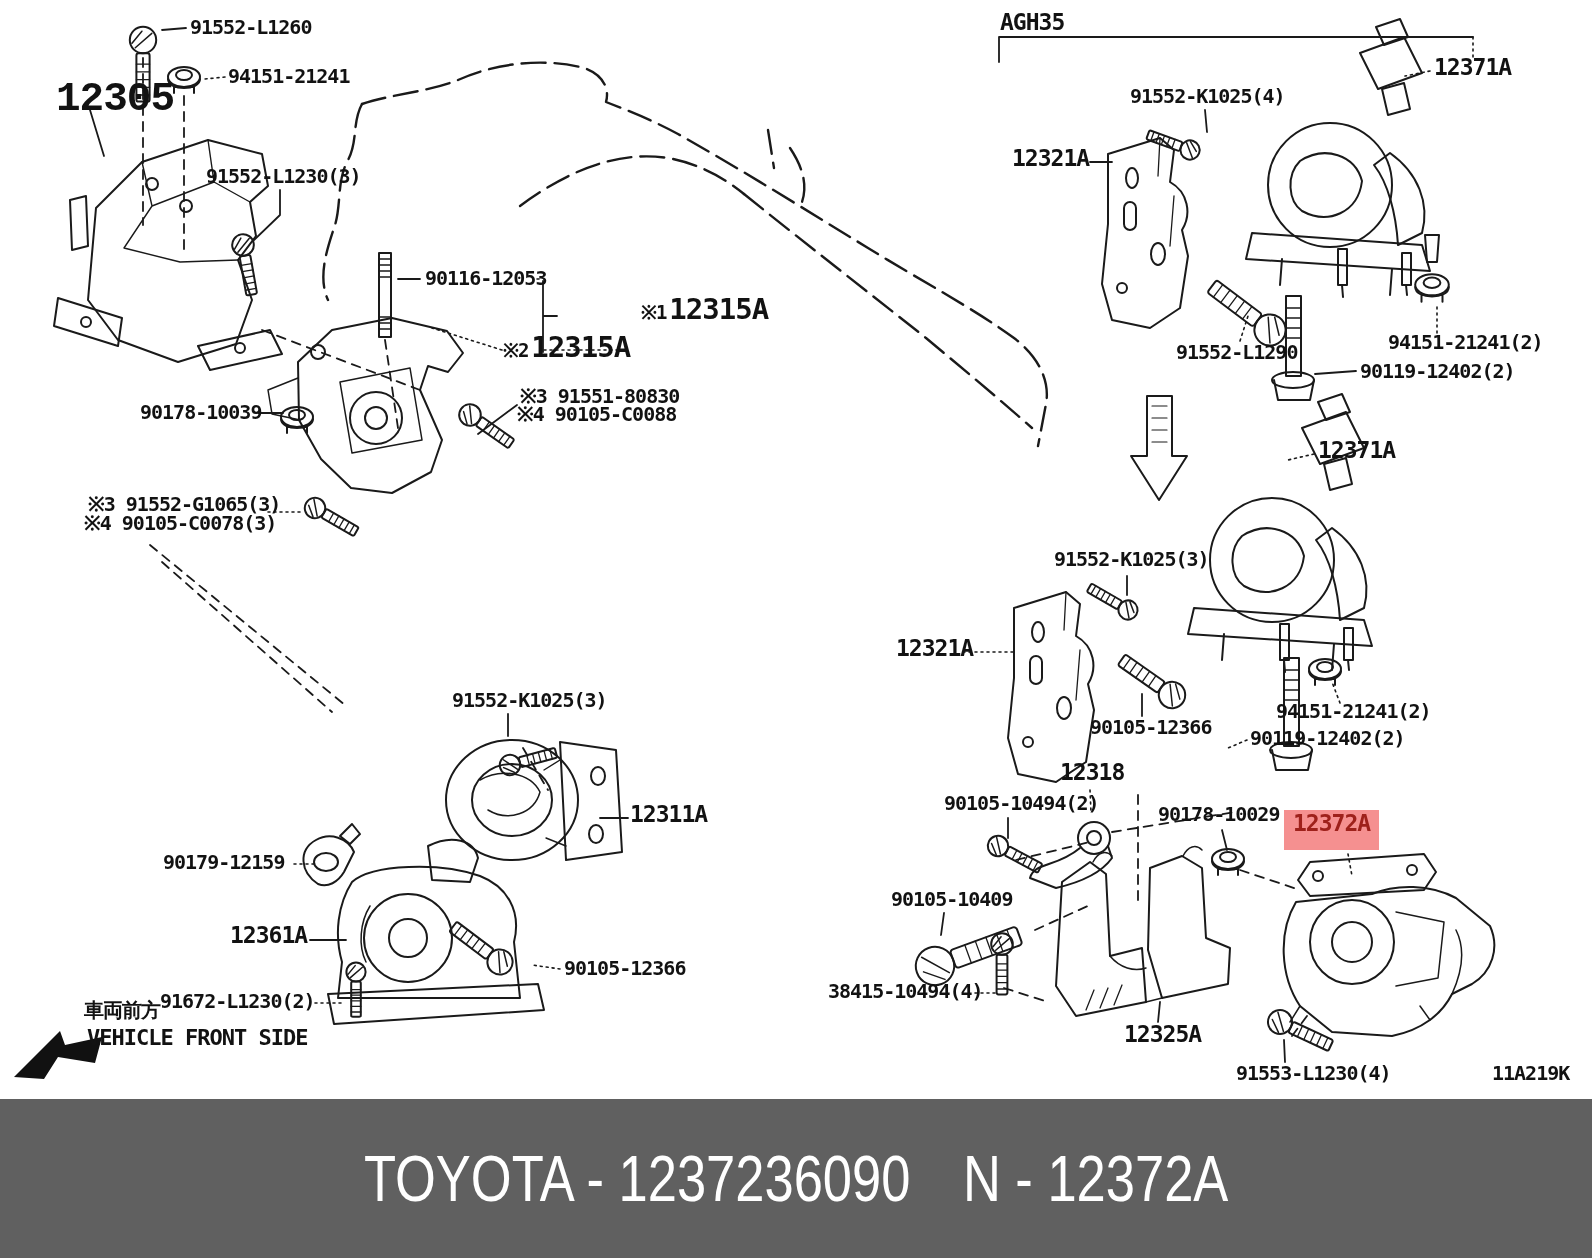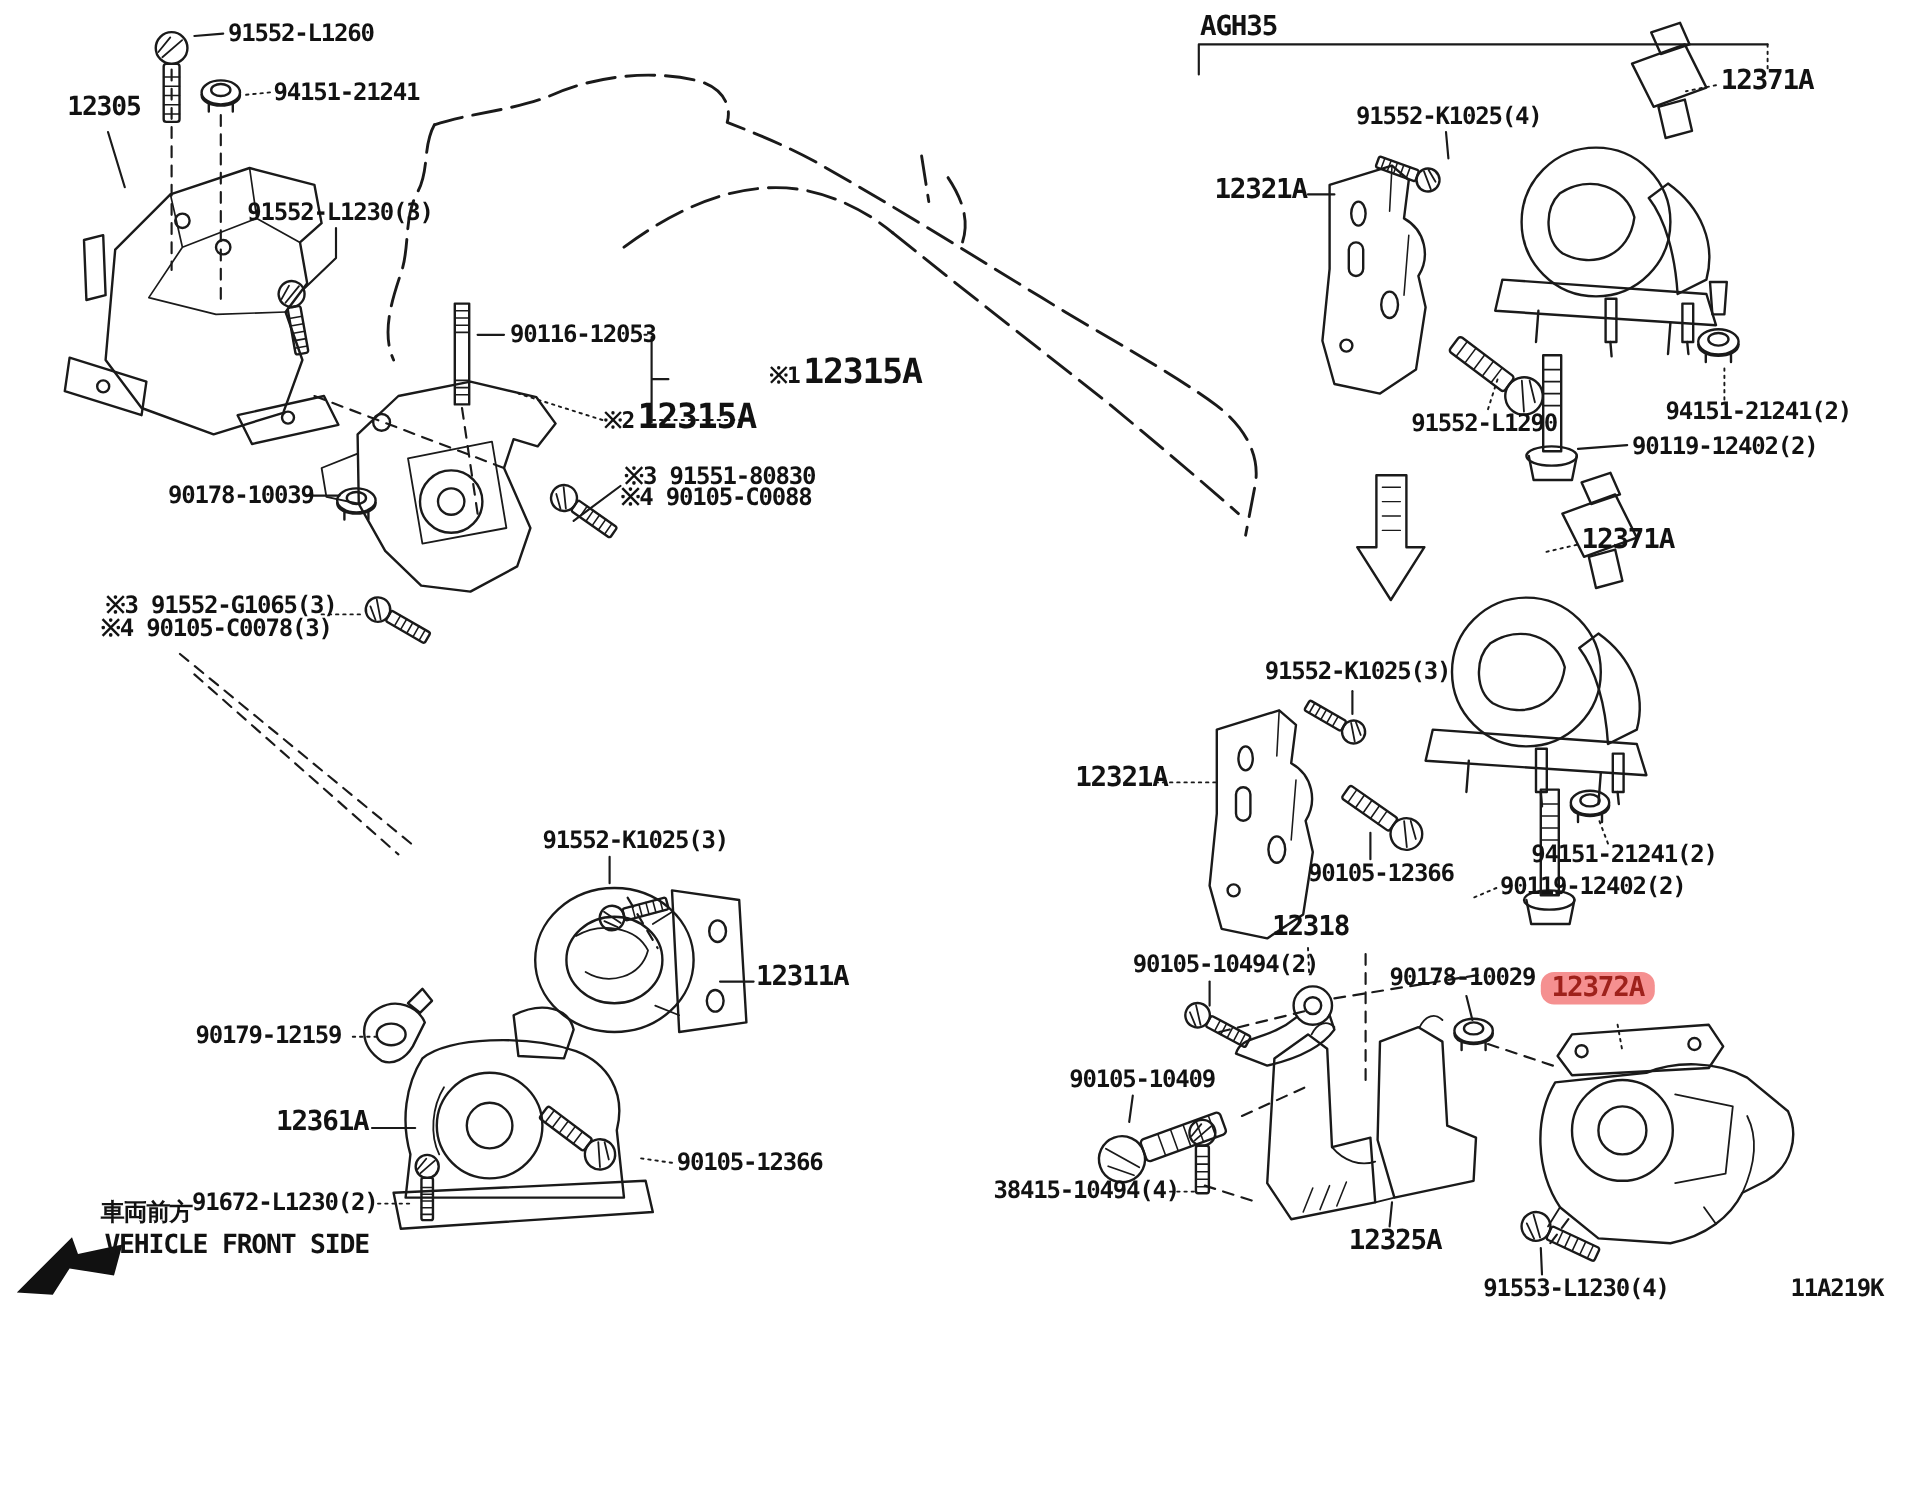--- a/index.html
+++ b/index.html
@@ -6,25 +6,25 @@
   .page{position:relative;width:1592px;height:1258px;background:#ffffff;overflow:hidden;
         font-family:"DejaVu Sans Mono", monospace;}
   .diagram{position:absolute;left:0;top:0;width:1391px;height:1099px;}
   svg.art{position:absolute;left:0;top:0;}
   svg.art *{vector-effect:non-scaling-stroke;}
   .lbl{position:absolute;font:bold 20px "DejaVu Sans Mono", monospace;letter-spacing:-1px;
        color:#121212;white-space:pre;line-height:1.05;}
   .lbl .big{font-size:29px;letter-spacing:-1px;}
   .lbl .ref{font-size:19px;margin-right:3px;font-weight:bold;}
   .lbl-lg{font-size:23px;}
-  .lbl-xl{font-size:22px;}
+  .lbl-xl{font-size:41px;font-family:Liberation Mono, monospace;}
   .lbl-thin{font-weight:bold;}
   .notes{position:absolute;font:bold 20px "DejaVu Sans Mono", monospace;letter-spacing:-1px;
          color:#121212;line-height:23px;white-space:pre;}
-  .hl{background:#f59090;color:#9e211b;padding:1px 9px 2px 9px;border-radius:11px;}
+  .hl{background:#f59090;color:#9e211b;padding:1px 9px 15px 9px;}
   .footer{position:absolute;left:0;top:1099px;width:1592px;height:159px;background:#606060;
           display:flex;align-items:center;justify-content:center;}
   .footer-inner{display:flex;gap:64px;color:#ffffff;
           font-family:"Liberation Sans", sans-serif;font-size:64px;font-weight:400;
           transform:scaleX(0.82);letter-spacing:0px;white-space:pre;}
 </style>
 </head>
 <body>
 
 <div class="page">
@@ -270,13 +270,19 @@
     <div class="lbl" style="left:944px;top:793px">90105-10494(2)</div>
     <div class="lbl" style="left:1158px;top:804px">90178-10029</div>
     <div class="lbl lbl-lg hl" style="left:1284px;top:810px">12372A</div>
     <div class="lbl" style="left:891px;top:889px">90105-10409</div>
     <div class="lbl" style="left:828px;top:981px">38415-10494(4)</div>
     <div class="lbl lbl-lg" style="left:1124px;top:1022px">12325A</div>
     <div class="lbl" style="left:1236px;top:1063px">91553-L1230(4)</div>
     <div class="lbl lbl-thin" style="left:1492px;top:1063px">11A219K</div>
   </div>
 
+  <div class="footer">
+    <div class="footer-inner">
+      <span>TOYOTA - 1237236090</span>
+      <span>N - 12372A</span>
+    </div>
+  </div>
 </div>
 
 </body></html>

